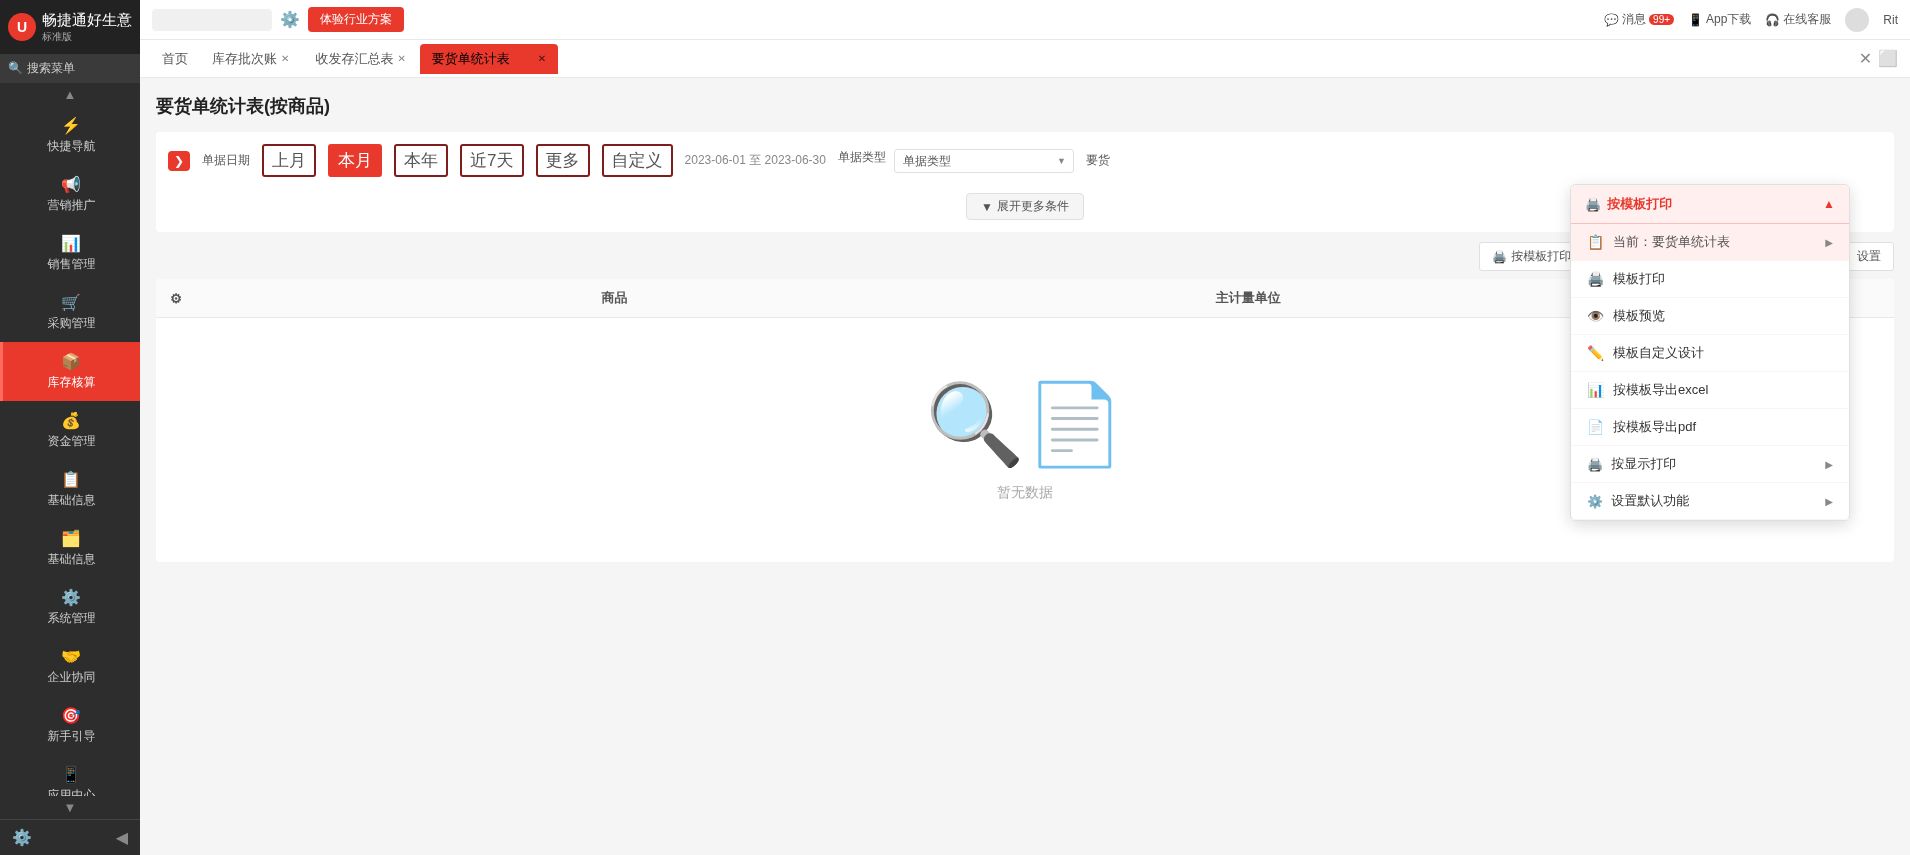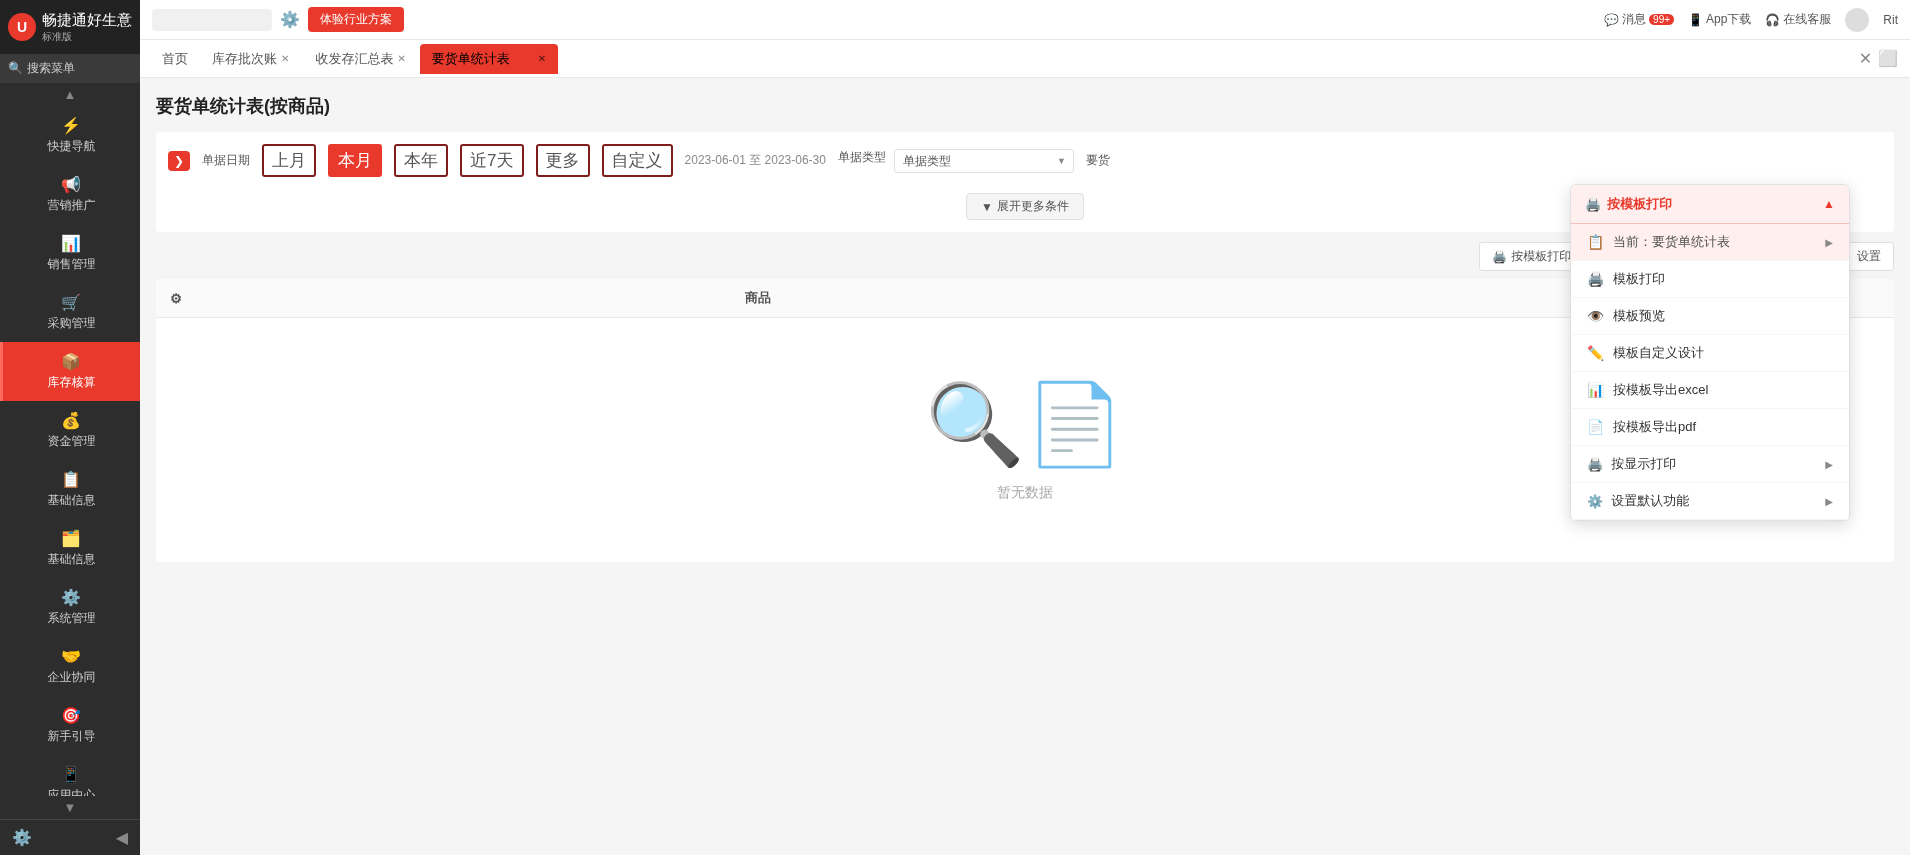--- a/index.html
+++ b/index.html
@@ -553,20 +553,21 @@
       </button>
       <span class="toolbar-more">···</span>
       <button class="toolbar-btn primary">查询</button>
       <button class="toolbar-btn">设置</button>
     </div>
 
     <div class="data-table">
       <div class="table-header">
         <div class="th" style="flex:0 0 40px;">⚙</div>
         <div class="th product">商品</div>
+        <div class="th">主计量单位</div>
         <div class="th">零售金额</div>
       </div>
       <div class="empty-state">
         <div class="empty-icon">🔍📄</div>
         <div class="empty-text">暂无数据</div>
       </div>
     </div>
 
     <div class="dropdown-overlay">
       <div class="dropdown-header">

